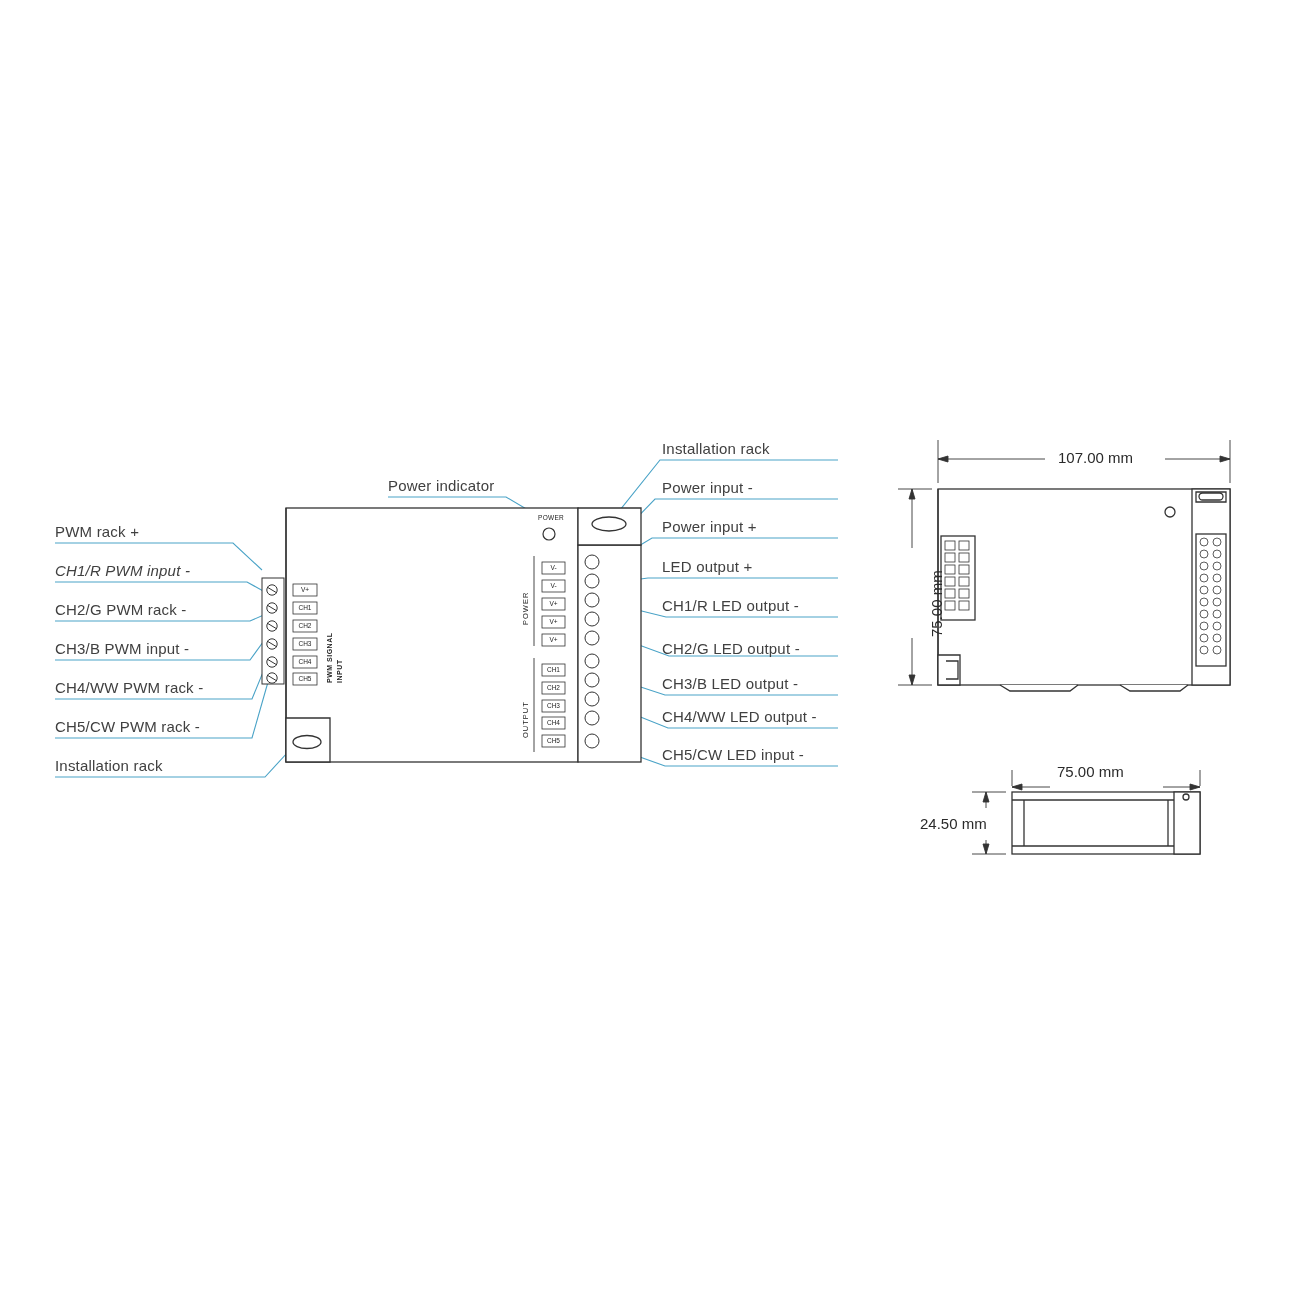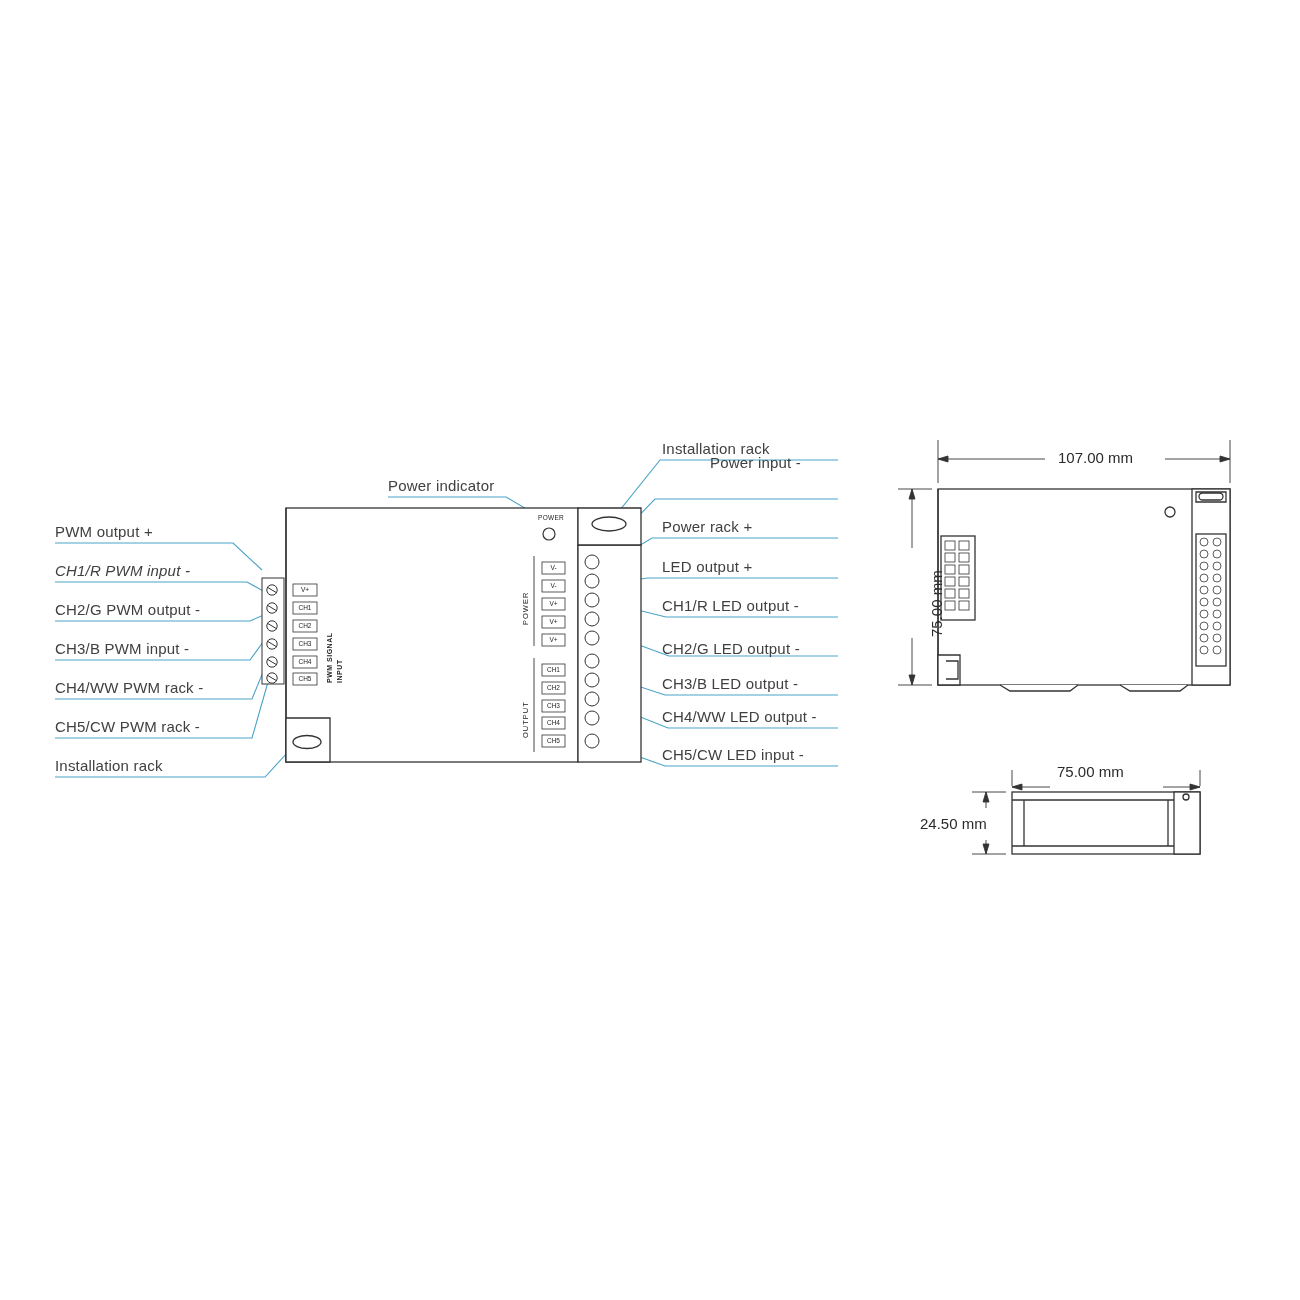--- a/index.html
+++ b/index.html
@@ -208,33 +208,33 @@
     <path d="M1200 787 L1190 784 L1190 790 Z" fill="#333"></path>
     <line x1="1006" y1="792" x2="972" y2="792"></line>
     <line x1="1006" y1="854" x2="972" y2="854"></line>
     <line x1="986" y1="792" x2="986" y2="808"></line>
     <line x1="986" y1="840" x2="986" y2="854"></line>
     <path d="M986 792 L983 802 L989 802 Z" fill="#333"></path>
     <path d="M986 854 L983 844 L989 844 Z" fill="#333"></path>
   </g>
 </svg>
 
-<div class="lbl" style="left:55px;top:523px;">PWM output +</div>
+<div class="lbl" style="left:55px;top:523px;">PWM rack +</div>
 <div class="lbl" style="left:55px;top:562px;font-style:italic;">CH1/R PWM input -</div>
-<div class="lbl" style="left:55px;top:601px;">CH2/G PWM output -</div>
+<div class="lbl" style="left:55px;top:601px;">CH2/G PWM rack -</div>
 <div class="lbl" style="left:55px;top:640px;">CH3/B PWM input -</div>
 <div class="lbl" style="left:55px;top:679px;">CH4/WW PWM rack -</div>
 <div class="lbl" style="left:55px;top:718px;">CH5/CW PWM rack -</div>
 <div class="lbl" style="left:55px;top:757px;">Installation rack</div>
 
 <div class="lbl" style="left:388px;top:477px;">Power indicator</div>
 
 <div class="lbl" style="left:662px;top:440px;">Installation rack</div>
-<div class="lbl" style="left:662px;top:454px;margin-left:48px;">Power input -</div>
-<div class="lbl" style="left:662px;top:518px;">Power rack +</div>
+<div class="lbl" style="left:662px;top:479px;">Power input -</div>
+<div class="lbl" style="left:662px;top:518px;">Power input +</div>
 <div class="lbl" style="left:662px;top:558px;">LED output +</div>
 <div class="lbl" style="left:662px;top:597px;">CH1/R LED output -</div>
 <div class="lbl" style="left:662px;top:640px;text-align:center;">CH2/G LED output -</div>
 <div class="lbl" style="left:662px;top:675px;">CH3/B LED output -</div>
 <div class="lbl" style="left:662px;top:708px;">CH4/WW LED output -</div>
 <div class="lbl" style="left:662px;top:746px;">CH5/CW LED input -</div>
 
 <div class="pwr-txt" style="left:538px;top:514px;">POWER</div>
 
 <div class="vert-txt" style="left:336px;top:683px;">INPUT</div>

